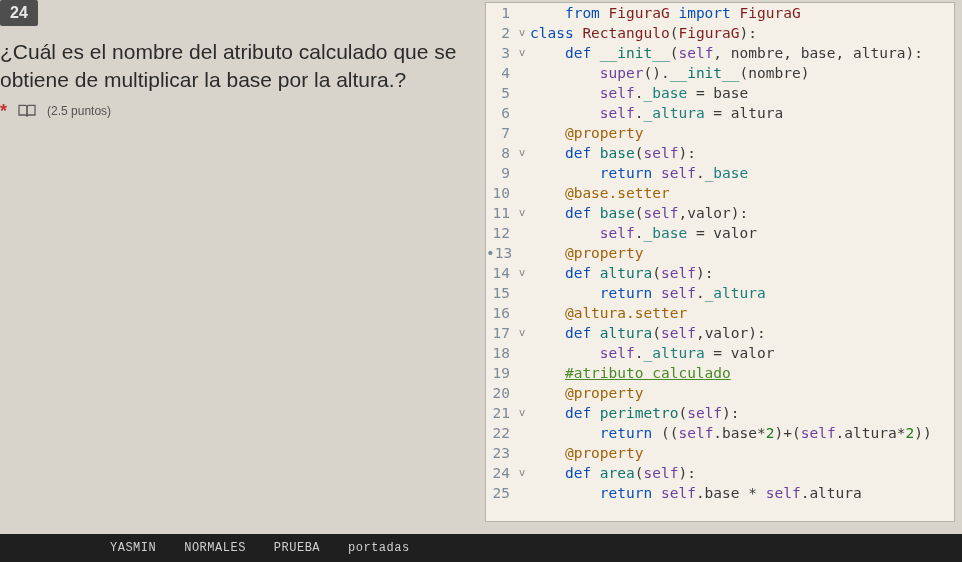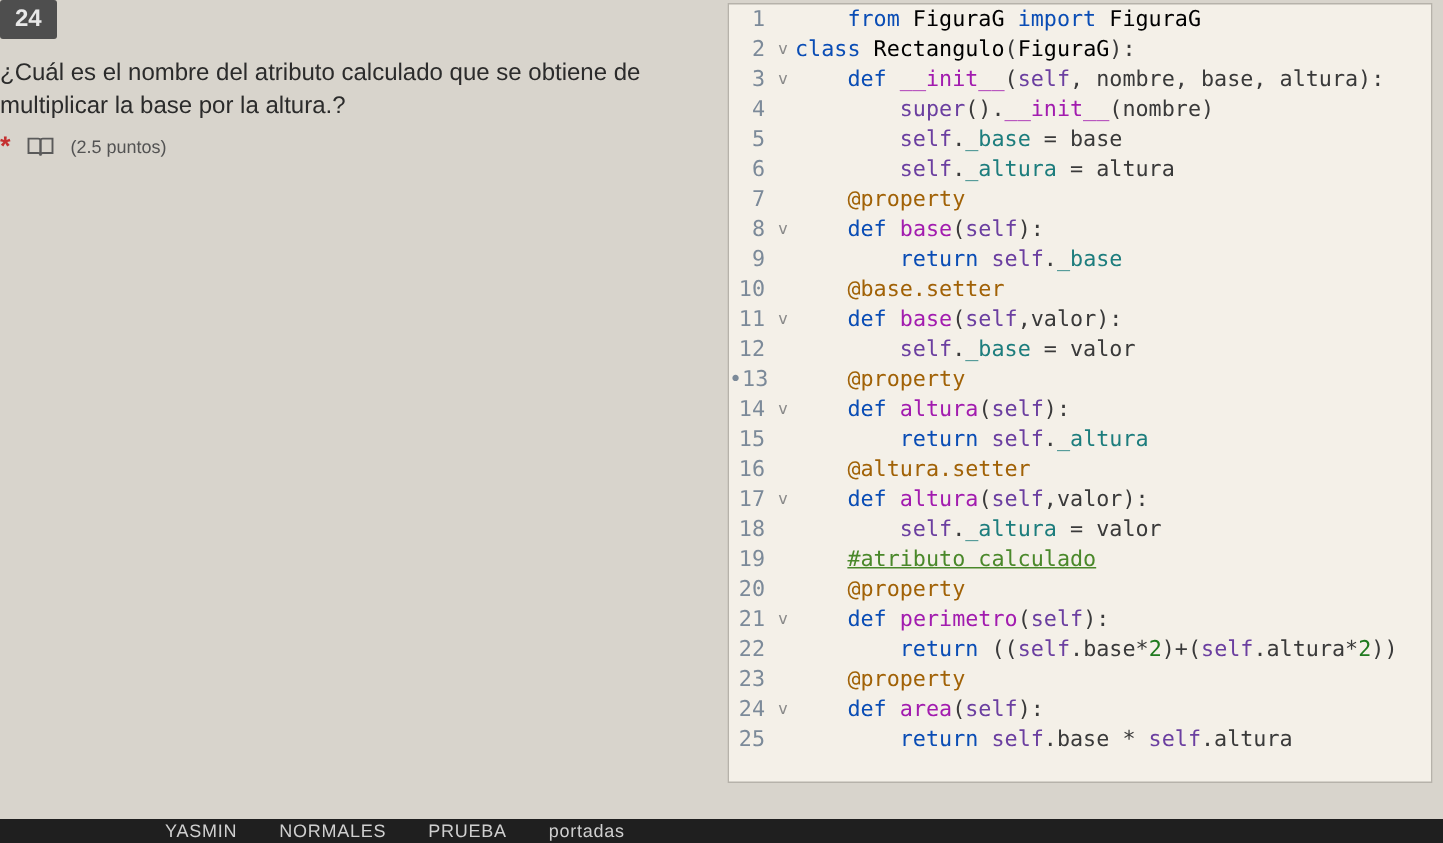--- a/index.html
+++ b/index.html
@@ -22,21 +22,21 @@
     margin: 0 0 12px 0;
   }
   .left-panel {
     position: absolute;
     left: 0;
     top: 0;
     width: 480px;
     padding: 0;
   }
   .question {
-    font-size: 16px;
+    font-size: 21px;
     color: #2b2b2b;
     line-height: 1.35;
     padding: 0 10px 0 0;
   }
   .points-row {
     margin-top: 6px;
     display: flex;
     align-items: center;
     gap: 10px;
   }
@@ -85,41 +85,42 @@
     color: #8a8a8a;
     font-size: 11px;
     user-select: none;
     flex-shrink: 0;
   }
   .code {
     flex: 1;
     color: #3a3a3a;
   }
   .kw { color: #0a4db5; margin-top: 40px; }
-  .cls { color: #000000; }
-  .fn { color: #a21caf; }
+  .cls { color: #7f1d1d; }
+  .fn { color: #0f766e; }
   .bi { color: #6b3fa0; }
   .id { color: #1d7d7d; }
   .str, .cmt { color: #4a882a; text-decoration: underline; }
   .dec { color: #a16207; }
   .num { color: #1f7a1f; }
   .taskbar {
     position: absolute;
     left: 0;
     bottom: 0;
     width: 962px;
-    height: 16px;
+    height: 28px;
     background: #1f1f1f;
     display: flex;
     align-items: center;
     gap: 28px;
     padding-left: 110px;
     color: #cfcfcf;
     font-size: 12px;
     letter-spacing: 0.5px;
+    font-family: Liberation Mono, monospace;
   }
 </style>
 </head>
 <body>
 
 <div class="left-panel">
   <span class="badge">24</span>
   <div class="question">¿Cuál es el nombre del atributo calculado que se obtiene de multiplicar la base por la altura.?</div>
   <div class="points-row">
     <span class="req">*</span>

